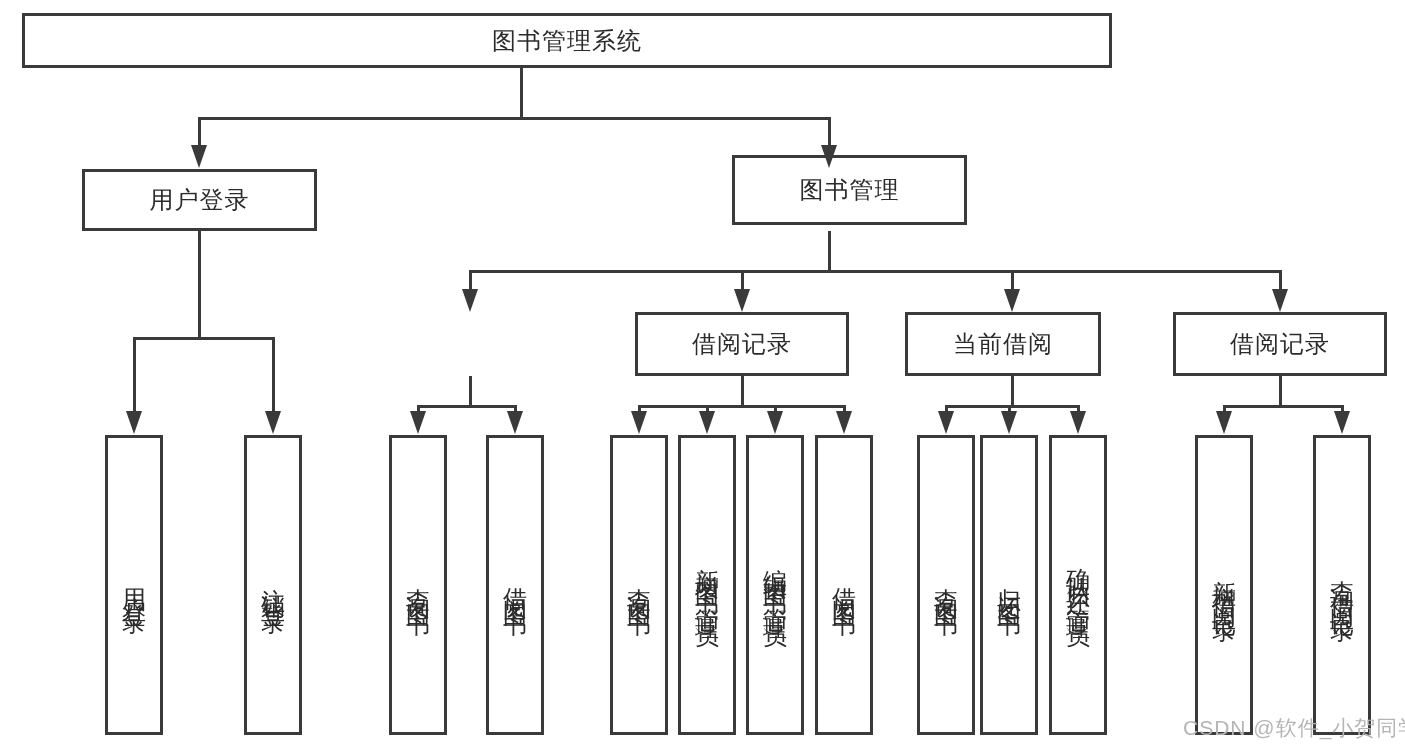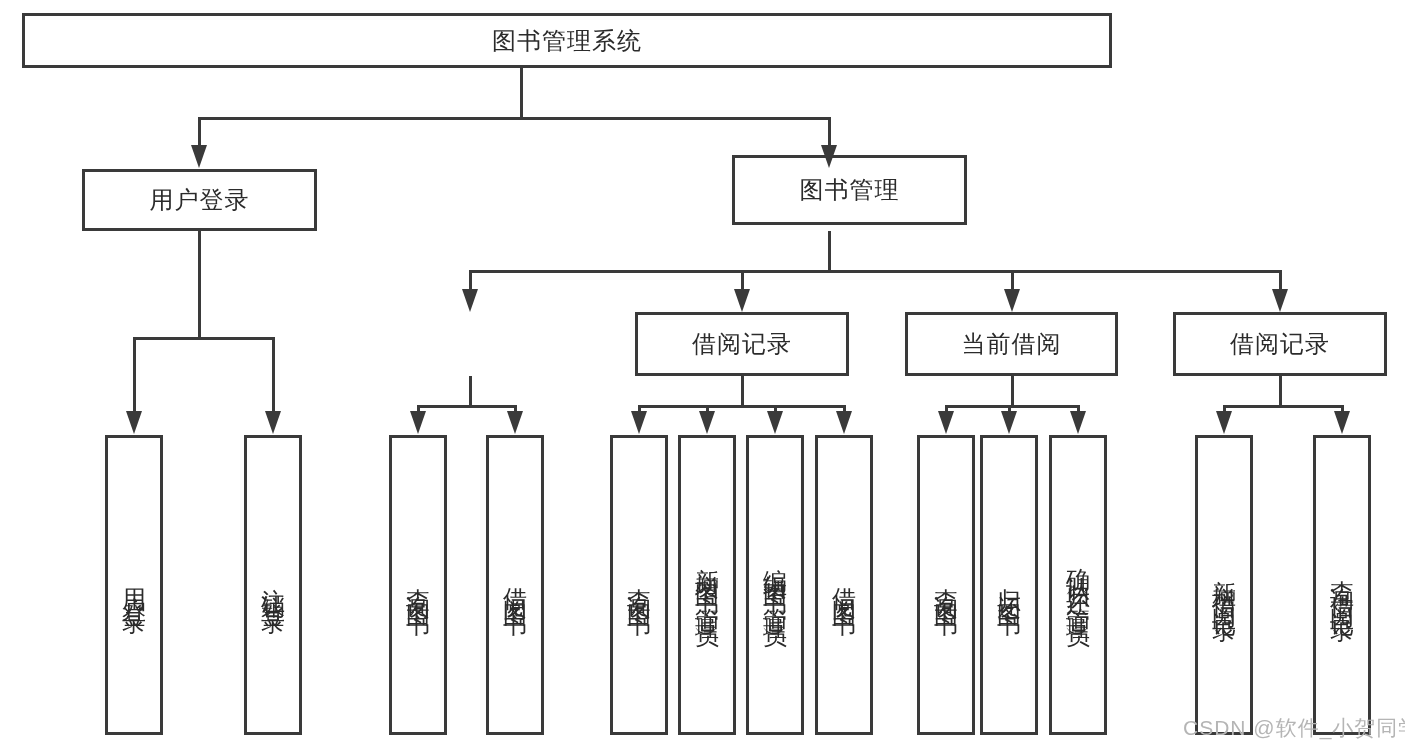--- a/index.html
+++ b/index.html
@@ -58,21 +58,21 @@
   <div class="node h-node" style="left:82px;top:169px;width:235px;height:62px;">
     <span>用户登录</span>
   </div>
   <div class="node h-node" style="left:712px;top:155px;width:235px;height:70px;margin-left:20px;">
     <span>图书管理</span>
   </div>
 
   <div class="node h-node" style="left:635px;top:312px;width:214px;height:64px;">
     <span>借阅记录</span>
   </div>
-  <div class="node h-node" style="left:905px;top:312px;width:213px;height:64px;">
+  <div class="node h-node" style="left:905px;top:312px;width:196px;height:64px;">
     <span>当前借阅</span>
   </div>
   <div class="node h-node" style="left:1173px;top:312px;width:214px;height:64px;">
     <span>借阅记录</span>
   </div>
 
   <div class="node v-node" style="left:105px;top:435px;width:58px;height:300px;">
     <span>用户登录</span>
   </div>
   <div class="node v-node" style="left:244px;top:435px;width:58px;height:300px;">

